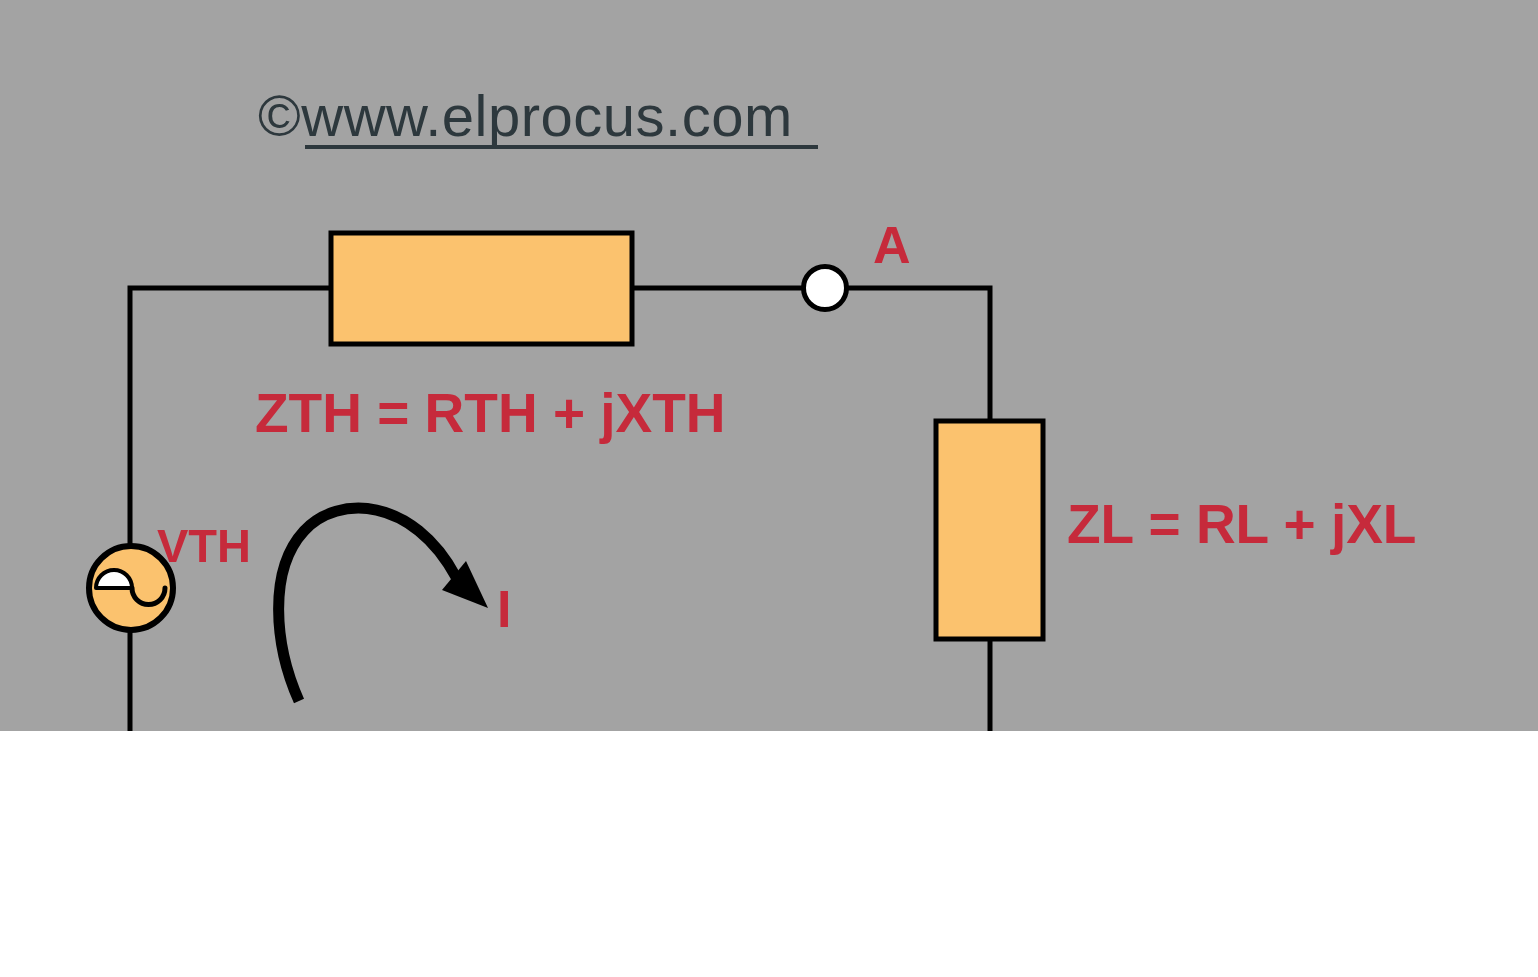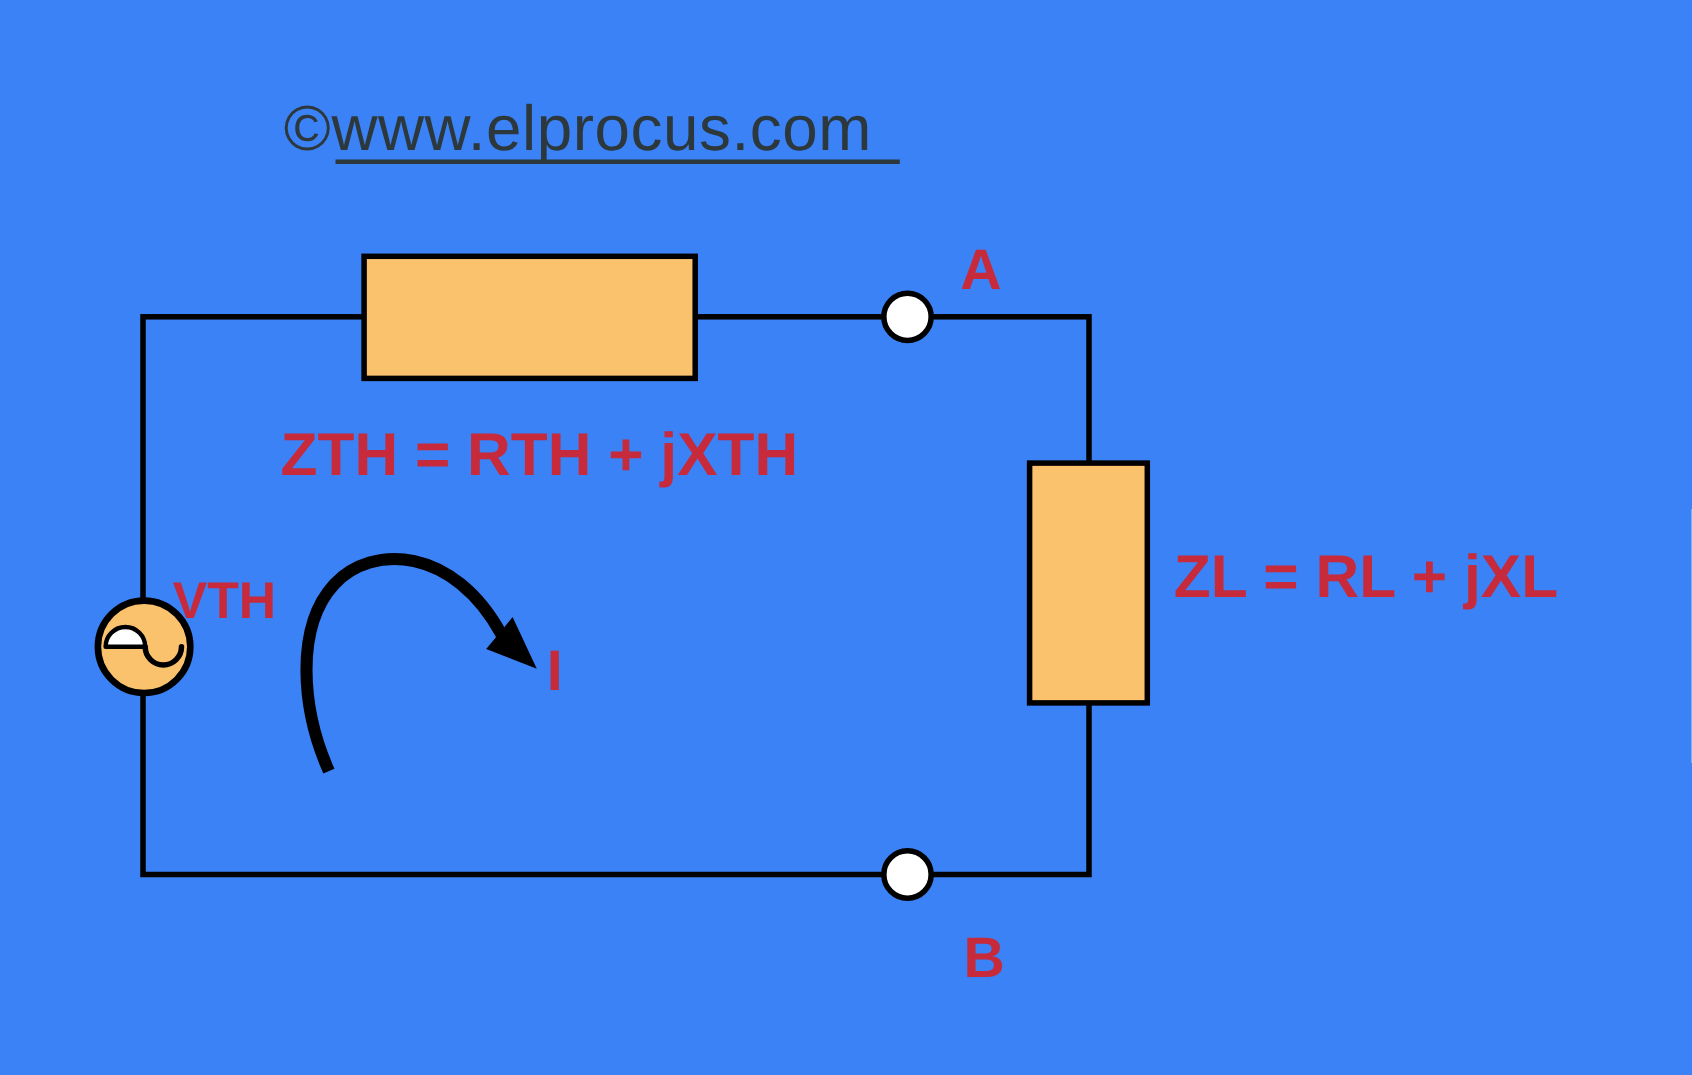--- a/index.html
+++ b/index.html
@@ -3,22 +3,22 @@
 <meta charset="utf-8">
 <style>
   html, body {
     margin: 0;
     padding: 0;
     background: #ffffff;
   }
   .canvas {
     position: relative;
     width: 1538px;
-    height: 977px;
-    background: #3b82f6;
+    height: 731px;
+    background: #a3a3a3;
     overflow: hidden;
   }
   svg {
     display: block;
     width: 1538px;
     height: 977px;
   }
   text {
     font-family: "Liberation Sans", "DejaVu Sans", sans-serif;
   }

